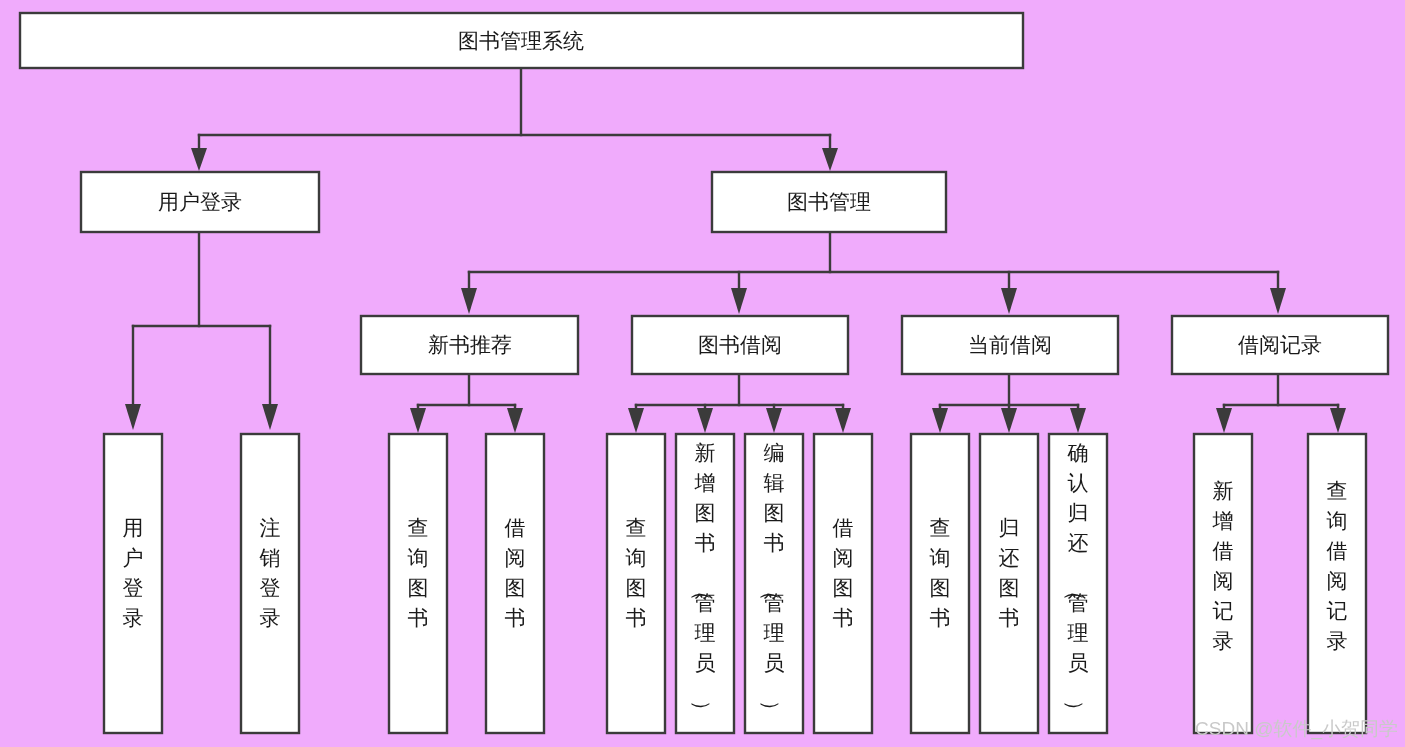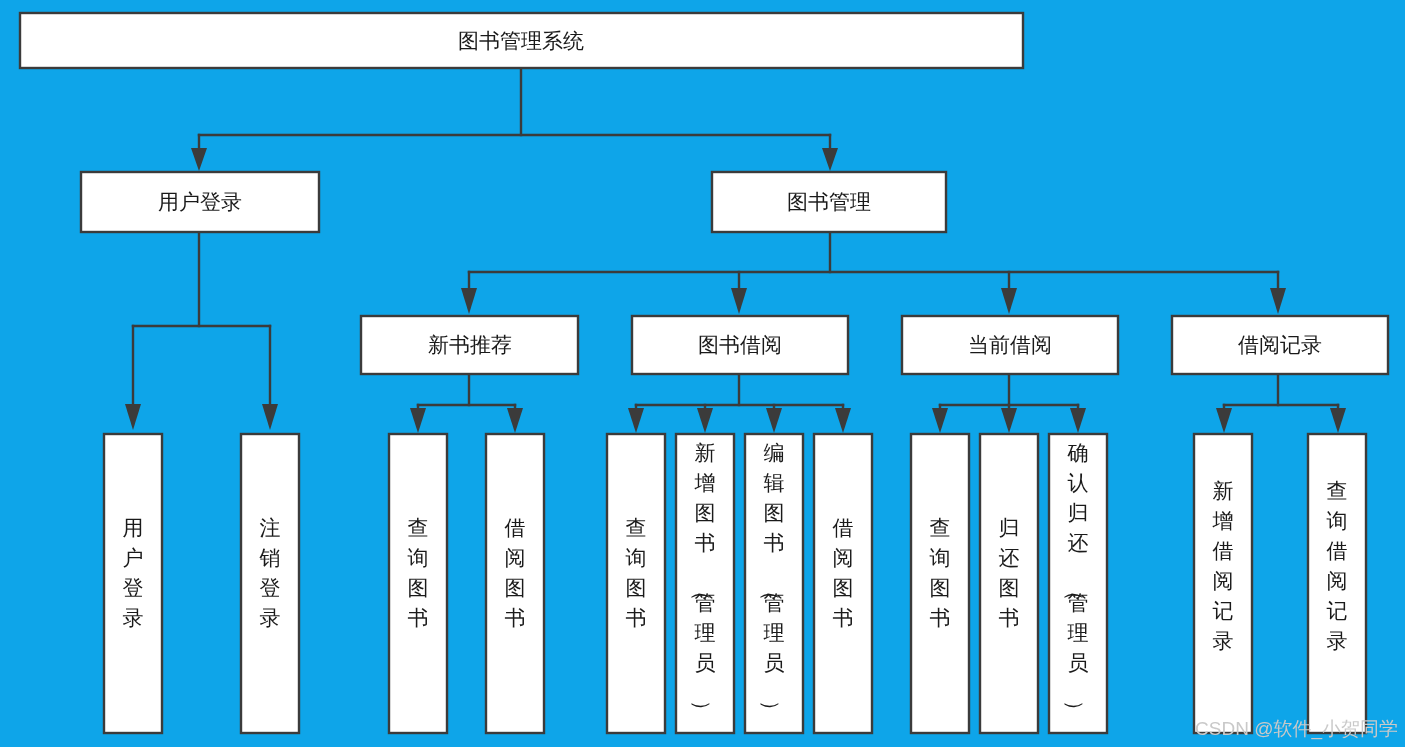--- a/index.html
+++ b/index.html
@@ -8,21 +8,21 @@
     padding: 0;
     background: #ffffff;
   }
   body {
     font-family: "Liberation Sans", "DejaVu Sans", sans-serif;
   }
   #diagram-root {
     position: relative;
     width: 1405px;
     height: 747px;
-    background: #0ea5e9;
+    background: #f0abfc;
     overflow: hidden;
   }
   svg.diagram-canvas {
     position: absolute;
     top: 0;
     left: 0;
     width: 1405px;
     height: 747px;
     display: block;
   }

